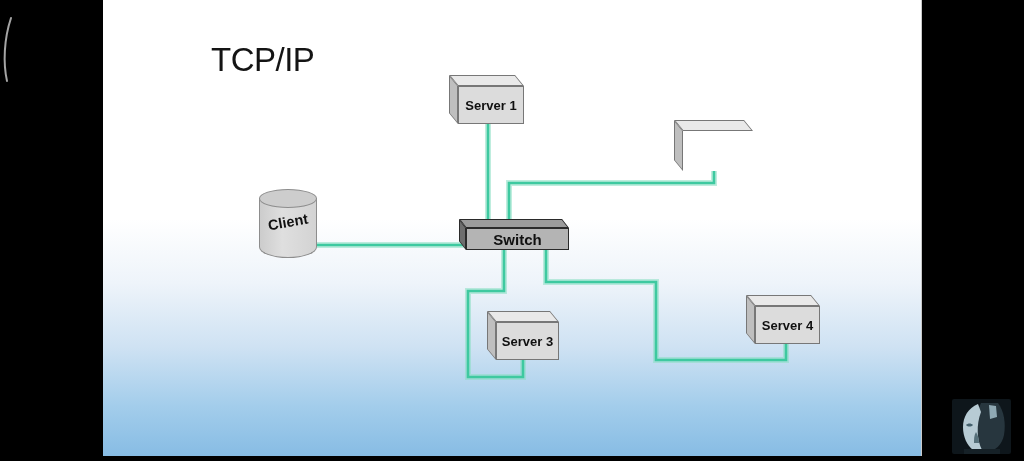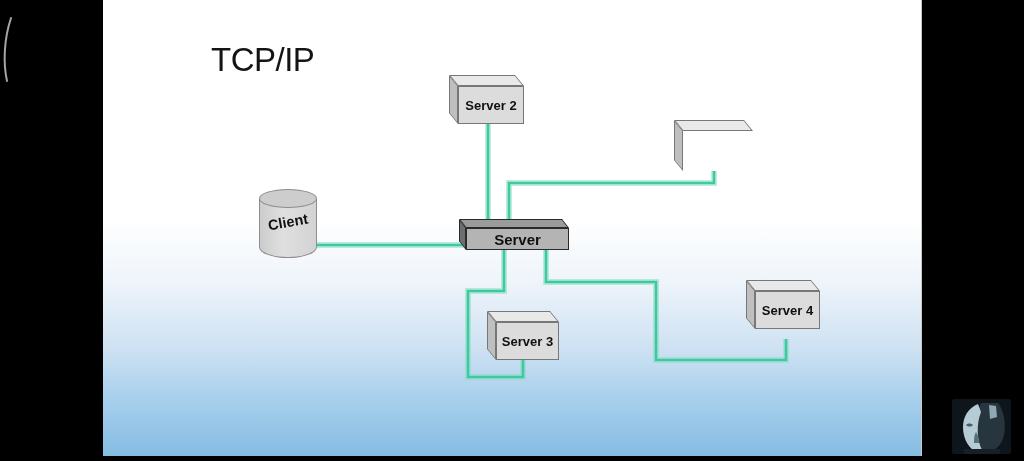--- a/index.html
+++ b/index.html
@@ -49,21 +49,21 @@
   .switchbox{
     --dx:7px;--dy:9px;--skx:37.9deg;--sky:52.1deg;
     --face:#b4b4b4;--topc:#9b9b9b;--sidec:#6e6e6e;--edge:#2a2a2a;
   }
   .label{font-weight:bold;color:#101010;white-space:nowrap;}
   .server .label{font-size:13px;}
   .switchbox .label{font-size:15px;}
   #server1{left:449px;top:75px;width:76px;height:50px;--w:66px;--h:38px;}
   #server2{left:674px;top:120px;width:80px;height:52px;--w:70px;--h:40px;}
   #server3{left:487px;top:311px;width:73px;height:50px;--w:63px;--h:38px;}
-  #server4{left:746px;top:280px;width:75px;height:50px;--w:65px;--h:38px;}
+  #server4{left:746px;top:295px;width:75px;height:50px;--w:65px;--h:38px;}
   #switch {left:459px;top:219px;width:111px;height:32px;--w:103px;--h:22px;}
   
   #client{left:259px;top:189px;width:58px;height:69px;}
   .cyl-body{
     position:absolute;left:0;top:9px;right:0;bottom:0;box-sizing:border-box;
     background:linear-gradient(90deg,#cccccc,#dfdfdf 40%,#d3d3d3);
     border:1.5px solid #8d8d8d;border-top:none;
     border-radius:0 0 50% 50% / 0 0 11px 11px;
   }
   .cyl-top{
@@ -98,21 +98,21 @@
       <polyline points="546,249 546,282 656,282 656,360 786,360 786,339" fill="none" stroke="rgba(139,223,194,0.55)" stroke-width="6" stroke-linejoin="miter"></polyline>
       <polyline points="546,249 546,282 656,282 656,360 786,360 786,339" fill="none" stroke="#3ec9a0" stroke-width="2.6" stroke-linejoin="miter"></polyline>
     </svg>
 
   <div class="title">TCP/IP</div>
 
   <div class="node box3d server" id="server1">
     <div class="face top"></div>
     <div class="face side"></div>
     <div class="face front">
-      <span class="label">Server 2</span>
+      <span class="label">Server 1</span>
     </div>
   </div>
 
   <div class="node box3d server" id="server2">
     <div class="face top"></div>
     <div class="face side"></div>
   </div>
 
   <div class="node box3d server" id="server3">
     <div class="face top"></div>
@@ -127,21 +127,21 @@
     <div class="face side"></div>
     <div class="face front">
       <span class="label">Server 4</span>
     </div>
   </div>
 
   <div class="node box3d switchbox" id="switch">
     <div class="face top"></div>
     <div class="face side"></div>
     <div class="face front">
-      <span class="label">Server</span>
+      <span class="label">Switch</span>
     </div>
   </div>
 
   <div class="node cylinder" id="client">
     <div class="cyl-body"></div>
     <div class="cyl-top"></div>
     <span class="label client-label">Client</span>
   </div>
 
   <div class="bar bar-left"></div>

